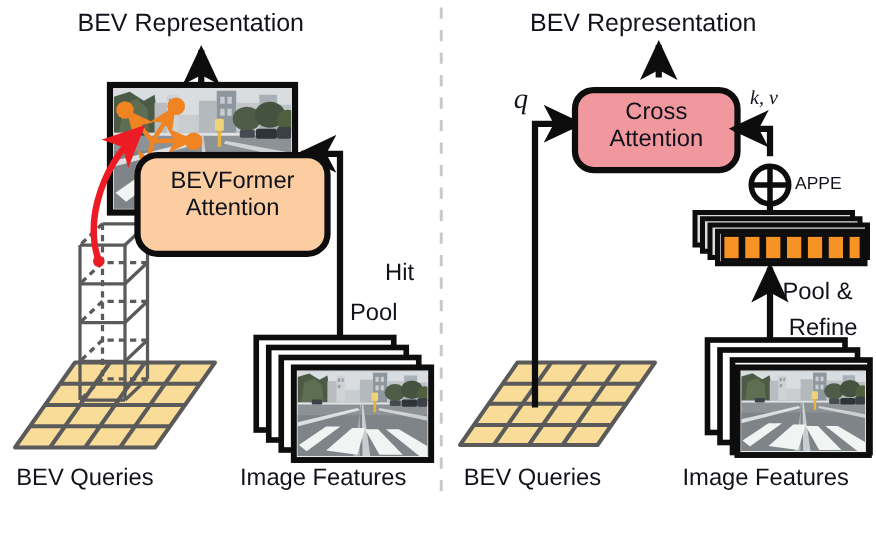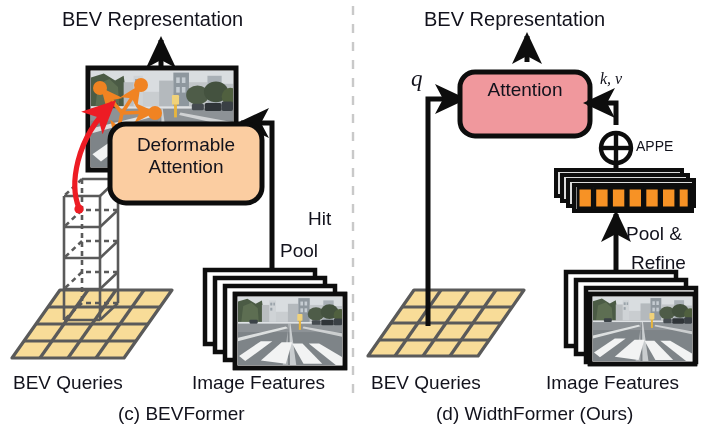--- a/index.html
+++ b/index.html
@@ -226,43 +226,42 @@
       <rect x="590" y="294" width="105" height="70" fill="#ffffff" stroke="#0d0d0d" stroke-width="4.5"></rect>
       <use href="#street" x="593" y="297" width="99" height="64"></use>
       <rect x="590" y="294" width="105" height="70" fill="none" stroke="#0d0d0d" stroke-width="4.5"></rect>
     </g>
   </svg>
 
   <div class="lbl t20" style="left:62px;top:8px;">BEV Representation</div>
 
 
   <div class="boxlabel" style="left:110px;top:134px;width:152px;">
-    <div>Deformable</div>
+    <div>BEVFormer</div>
     <div>Attention</div>
   </div>
 
   <div class="lbl t19" style="left:308px;top:208px;">Hit</div>
   <div class="lbl t19" style="left:280px;top:240px;">Pool</div>
 
   <div class="lbl t19" style="left:13px;top:372px;">BEV Queries</div>
   <div class="lbl t19" style="left:192px;top:372px;">Image Features</div>
-  <div class="lbl t19" style="left:118px;top:403px;">(c) BEVFormer</div>
 
   <div class="lbl t20" style="left:424px;top:8px;">BEV Representation</div>
 
   <div class="lbl" style="left:411px;top:66px;font-size:23px;font-style:italic;font-family:'Liberation Serif',serif;">q</div>
 
   <div class="lbl" style="left:600px;top:70px;font-size:16px;font-style:italic;font-family:'Liberation Serif',serif;">k, v</div>
 
   <div class="boxlabel" style="left:460px;top:79px;width:130px;">
+    <div>Cross</div>
     <div>Attention</div>
   </div>
 
   <div class="lbl t18" style="left:636px;top:138px;">APPE</div>
 
   <div class="lbl t19" style="left:631px;top:252px;">Refine</div>
   <div class="lbl t19" style="left:626px;top:223px;">Pool &amp;</div>
 
   <div class="lbl t19" style="left:371px;top:372px;">BEV Queries</div>
   <div class="lbl t19" style="left:546px;top:372px;">Image Features</div>
-  <div class="lbl t19" style="left:436px;top:403px;">(d) WidthFormer (Ours)</div>
 
 </div>
 
 </body></html>

